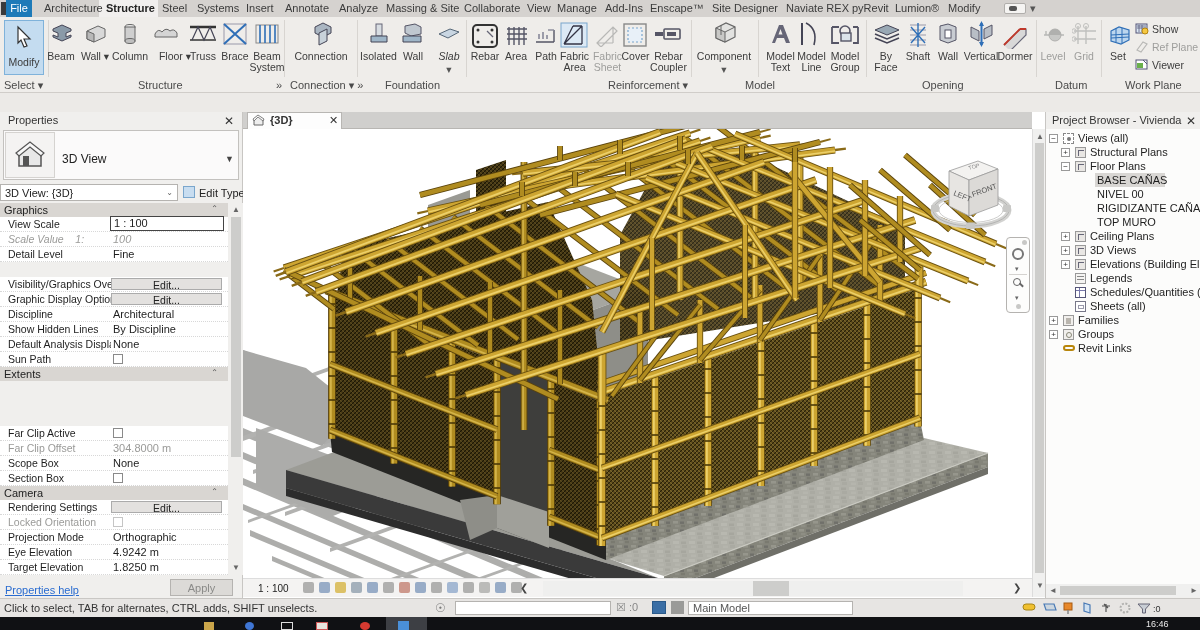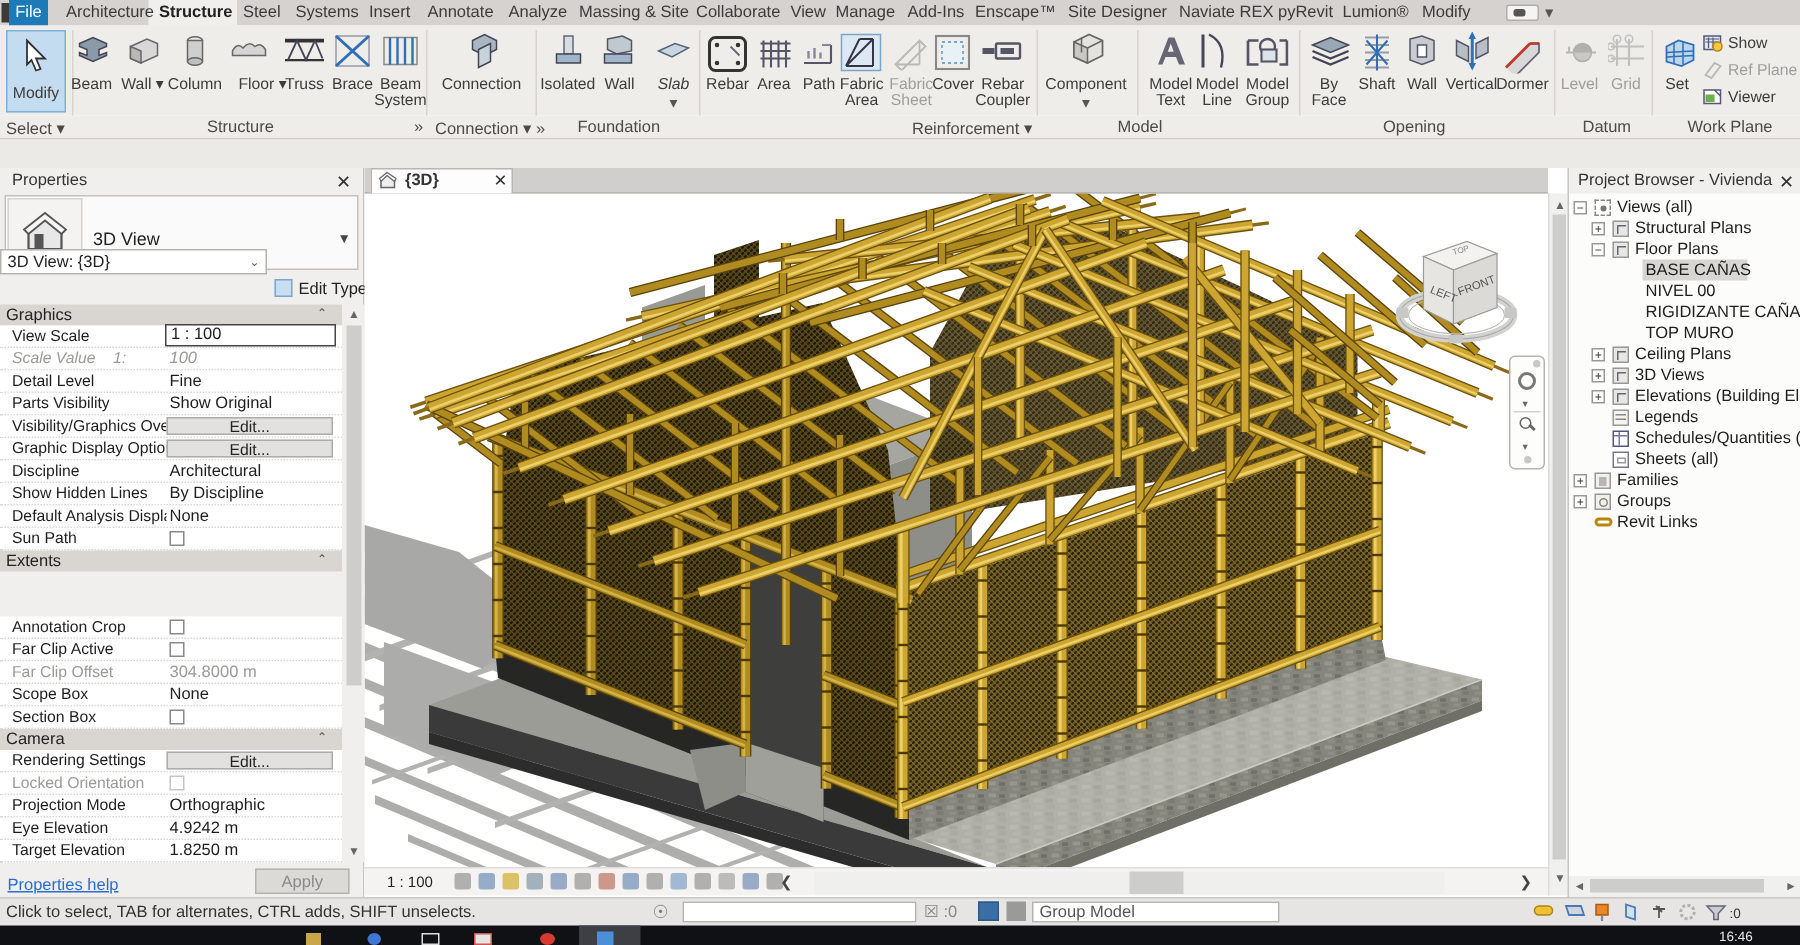--- a/index.html
+++ b/index.html
@@ -288,44 +288,40 @@
   <div style="position:absolute;left:3px;top:18px;width:236px;height:50px;background:#fbfafa;border:1px solid #c3c1be;"></div>
   <div style="position:absolute;left:5px;top:20px;width:50px;height:46px;background:#f4f3f2;border:1px solid #d5d3d0;"></div>
   <svg style="position:absolute;left:13px;top:26px;" width="34" height="34" viewBox="0 0 34 34">
     <polygon points="6,14 17,6 28,14 28,28 6,28" fill="#e8e8e8" stroke="#555" stroke-width="1.5"></polygon>
     <polygon points="3,15 17,4 31,15 28,18 17,9 6,18" fill="#f8f8f8" stroke="#555" stroke-width="1.2"></polygon>
     <rect x="10" y="18" width="6" height="10" fill="#555"></rect>
   </svg>
   <div style="position:absolute;left:62px;top:40px;font-size:12px;color:#222;">3D View</div>
   <div style="position:absolute;right:8px;top:42px;font-size:9px;color:#444;">▼</div>
 
-  <div style="position:absolute;left:0px;top:54px;width:178px;height:17px;background:#fff;border:1px solid #b5b3b0;font-size:11px;color:#222;line-height:16px;padding-left:4px;">3D View: {3D} <span style="position:absolute;right:4px;color:#666;font-size:8px;">⌄</span></div>
+  <div style="position:absolute;left:0px;top:72px;width:178px;height:17px;background:#fff;border:1px solid #b5b3b0;font-size:11px;color:#222;line-height:16px;padding-left:4px;">3D View: {3D} <span style="position:absolute;right:4px;color:#666;font-size:8px;">⌄</span></div>
   <div style="position:absolute;left:183px;top:74px;width:12px;height:12px;background:#c8ddf0;border:1px solid #7aa6cc;"></div>
   <div style="position:absolute;left:199px;top:75px;font-size:11px;color:#222;white-space:nowrap;">Edit Type</div>
   <div id="pgrid" style="position:absolute;left:0;top:91px;width:243px;height:372px;">
       <div class="phead" style="top:0px;">
         <span style="position:absolute;left:4px;top:1px;">Graphics</span>
         <span style="position:absolute;right:10px;top:1px;font-size:8px;color:#555;">⌃</span>
       </div>
 <div class="prow" style="top:14px;">
         <span class="lbl">View Scale</span>
         <span style="position:absolute;left:110px;top:-1px;width:114px;height:15px;border:1px solid #444;background:#fff;padding-left:3px;font-size:11px;">1 : 100</span>
       </div>
 <div class="prow" style="top:29px;font-style:italic;">
         <span class="lbl" style="color:#9a9a98;">Scale Value&nbsp;&nbsp;&nbsp; 1:</span>
         <span class="val" style="color:#9a9a98;left:113px;">100</span>
       </div>
 <div class="prow" style="top:44px;">
         <span class="lbl">Detail Level</span>
         <span class="val">Fine</span>
       </div>
-<div class="prow" style="top:59px;">
-        <span class="lbl">Parts Visibility</span>
-        <span class="val">Show Original</span>
-      </div>
 <div class="prow" style="top:74px;">
         <span class="lbl">Visibility/Graphics Over...</span>
         <span class="editbtn">Edit...</span>
       </div>
 <div class="prow" style="top:89px;">
         <span class="lbl">Graphic Display Options</span>
         <span class="editbtn">Edit...</span>
       </div>
 <div class="prow" style="top:104px;">
         <span class="lbl">Discipline</span>
@@ -339,24 +335,20 @@
         <span class="lbl">Default Analysis Displa...</span>
         <span class="val">None</span>
       </div>
 <div class="prow" style="top:149px;">
         <span class="lbl">Sun Path</span>
         <span class="cb"></span>
       </div>
 <div class="phead" style="top:164px;">
         <span style="position:absolute;left:4px;top:1px;">Extents</span>
         <span style="position:absolute;right:10px;top:1px;font-size:8px;color:#555;">⌃</span>
-      </div>
-<div class="prow" style="top:208px;">
-        <span class="lbl">Annotation Crop</span>
-        <span class="cb"></span>
       </div>
 <div class="prow" style="top:223px;">
         <span class="lbl">Far Clip Active</span>
         <span class="cb"></span>
       </div>
 <div class="prow" style="top:238px;">
         <span class="lbl" style="color:#9a9a98;">Far Clip Offset</span>
         <span class="val" style="color:#9a9a98;left:113px;">304.8000 m</span>
       </div>
 <div class="prow" style="top:253px;">
@@ -972,21 +964,21 @@
   </div>
 </div>
 
 <div class="abs" id="status">
   <div style="position:absolute;left:4px;top:3px;">Click to select, TAB for alternates, CTRL adds, SHIFT unselects.</div>
   <div style="position:absolute;left:435px;top:2px;font-size:12px;color:#777;">☉</div>
   <div style="position:absolute;left:455px;top:2px;width:156px;height:14px;background:#fff;border:1px solid #b5b3b0;"></div>
   <div style="position:absolute;left:616px;top:2px;font-size:11px;color:#888;">☒ :0</div>
   <div style="position:absolute;left:652px;top:2px;width:14px;height:13px;background:#3a6ea5;border:1px solid #2a5a8a;"></div>
   <div style="position:absolute;left:671px;top:2px;width:13px;height:13px;background:#9a9a98;"></div>
-  <div style="position:absolute;left:688px;top:2px;width:165px;height:14px;background:#fff;border:1px solid #b5b3b0;font-size:11px;color:#555;padding-left:4px;line-height:13px;">Group Model</div>
+  <div style="position:absolute;left:688px;top:2px;width:165px;height:14px;background:#fff;border:1px solid #b5b3b0;font-size:11px;color:#555;padding-left:4px;line-height:13px;">Main Model</div>
   <svg style="position:absolute;left:1022px;top:2px;" width="150" height="15" viewBox="0 0 150 15">
     <rect x="1" y="3" width="12" height="6" rx="3" fill="#f0c030" stroke="#a88618" stroke-width="1"></rect>
     <path d="M22 3 L32 3 L34 9 L24 9 Z" fill="#cdd6de" stroke="#4a7ab5" stroke-width="1.2"></path>
     <rect x="42" y="2" width="8" height="7" fill="#e8882a" stroke="#a85a10"></rect>
       <path d="M46 9 L46 13" stroke="#888" stroke-width="1.5"></path>
     <path d="M62 2 L68 4 L68 12 L62 10 Z" fill="#cfe0f0" stroke="#4a7ab5" stroke-width="1.2"></path>
     <path d="M82 3 L86 7 M84 3 L84 11 M80 5 L88 5" stroke="#555" stroke-width="1.2"></path>
     <circle cx="103" cy="7" r="4.5" fill="none" stroke="#b0b0ae" stroke-width="2" stroke-dasharray="2 1.5"></circle>
     <path d="M116 3 L128 3 L123.5 8 L123.5 12 L120.5 12 L120.5 8 Z" fill="#c8cdd4" stroke="#667" stroke-width="1"></path>
     <text x="131" y="11" font-size="9" fill="#333" font-family="Liberation Sans">:0</text>

